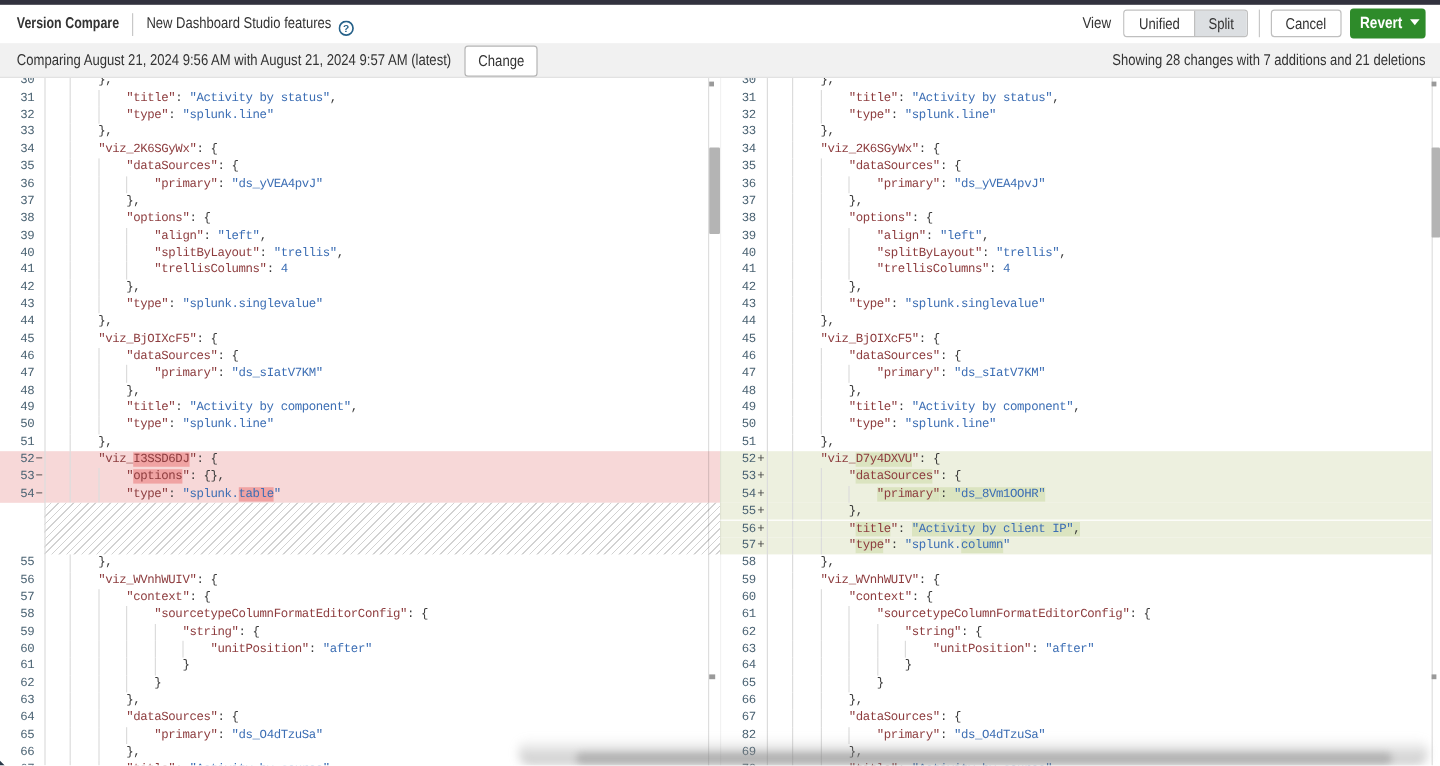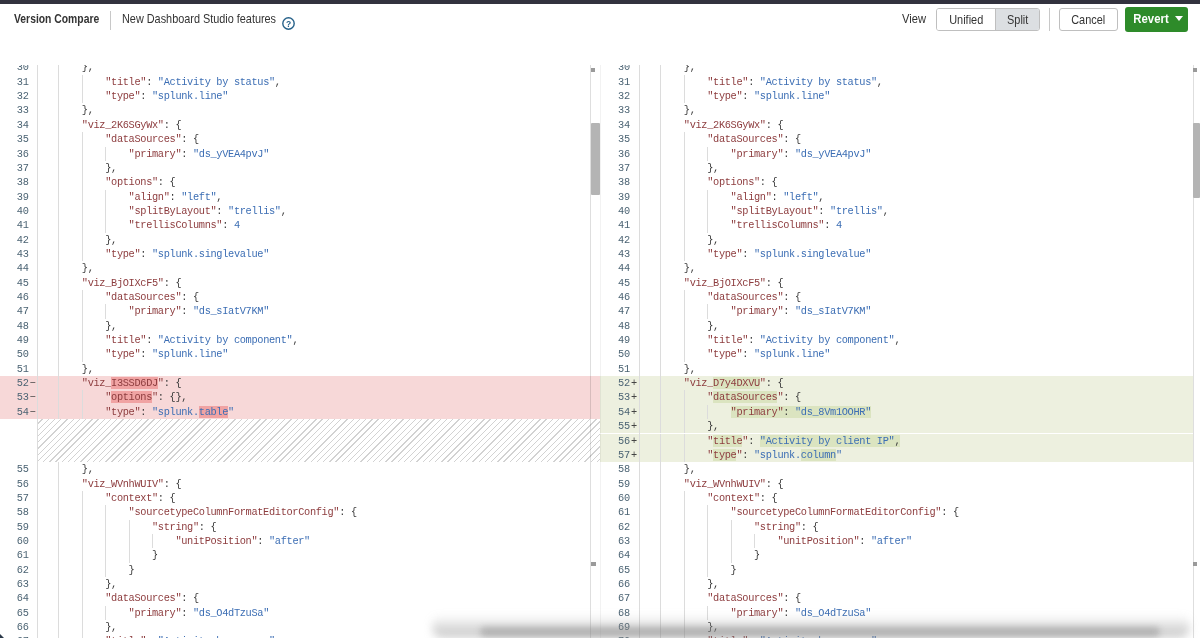--- a/index.html
+++ b/index.html
@@ -80,20 +80,25 @@
       <span class="viewlbl">View</span>
       <div class="seg">
         <div class="s1"><span class="cond">Unified</span></div>
         <div class="s2"><span class="cond">Split</span></div>
       </div>
       <i class="hdiv" style="left:1049px;top:4px;height:23px"></i>
       <div class="btn cancel"><span class="cond">Cancel</span></div>
       <div class="revert"><span class="cond">Revert</span><span class="car"></span></div>
     </div>
     <div class="topbar"></div>
+    <div class="grayband">
+      <span class="cmp">Comparing August 21, 2024 9:56 AM with August 21, 2024 9:57 AM (latest)</span>
+      <div class="chg"><span class="cond">Change</span></div>
+      <span class="showing">Showing 28 changes with 7 additions and 21 deletions</span>
+    </div>
     <div id="content">
       <div class="pane" style="left:0.0px;width:600.0px">
         <div class="row" style="top:-4.6px;"><i class="g" style="left:58.40px"></i><span class="ln" style="width:28.5px">30</span><span class="ct" style="left:81.80px"><span class="p">},</span></span></div>
         <div class="row" style="top:9.8px;"><i class="g" style="left:58.40px"></i><i class="g" style="left:81.80px"></i><span class="ln" style="width:28.5px">31</span><span class="ct" style="left:105.20px"><span class="k">"title"</span><span class="p">: </span><span class="s">"Activity by status"</span><span class="p">,</span></span></div>
         <div class="row" style="top:24.1px;"><i class="g" style="left:58.40px"></i><i class="g" style="left:81.80px"></i><span class="ln" style="width:28.5px">32</span><span class="ct" style="left:105.20px"><span class="k">"type"</span><span class="p">: </span><span class="s">"splunk.line"</span><span class="p"></span></span></div>
         <div class="row" style="top:38.4px;"><i class="g" style="left:58.40px"></i><span class="ln" style="width:28.5px">33</span><span class="ct" style="left:81.80px"><span class="p">},</span></span></div>
         <div class="row" style="top:52.8px;"><i class="g" style="left:58.40px"></i><span class="ln" style="width:28.5px">34</span><span class="ct" style="left:81.80px"><span class="k">"viz_2K6SGyWx"</span><span class="p">: </span><span class="p">{</span></span></div>
         <div class="row" style="top:67.2px;"><i class="g" style="left:58.40px"></i><i class="g" style="left:81.80px"></i><span class="ln" style="width:28.5px">35</span><span class="ct" style="left:105.20px"><span class="k">"dataSources"</span><span class="p">: </span><span class="p">{</span></span></div>
         <div class="row" style="top:81.5px;"><i class="g" style="left:58.40px"></i><i class="g" style="left:81.80px"></i><i class="g" style="left:105.20px"></i><span class="ln" style="width:28.5px">36</span><span class="ct" style="left:128.60px"><span class="k">"primary"</span><span class="p">: </span><span class="s">"ds_yVEA4pvJ"</span><span class="p"></span></span></div>
         <div class="row" style="top:95.9px;"><i class="g" style="left:58.40px"></i><i class="g" style="left:81.80px"></i><span class="ln" style="width:28.5px">37</span><span class="ct" style="left:105.20px"><span class="p">},</span></span></div>
@@ -162,21 +167,21 @@
         <div class="row" style="top:397.2px;"><i class="g" style="left:60.40px"></i><span class="ln" style="width:29.8px">58</span><span class="ct" style="left:83.80px"><span class="p">},</span></span></div>
         <div class="row" style="top:411.5px;"><i class="g" style="left:60.40px"></i><span class="ln" style="width:29.8px">59</span><span class="ct" style="left:83.80px"><span class="k">"viz_WVnhWUIV"</span><span class="p">: </span><span class="p">{</span></span></div>
         <div class="row" style="top:425.9px;"><i class="g" style="left:60.40px"></i><i class="g" style="left:83.80px"></i><span class="ln" style="width:29.8px">60</span><span class="ct" style="left:107.20px"><span class="k">"context"</span><span class="p">: </span><span class="p">{</span></span></div>
         <div class="row" style="top:440.2px;"><i class="g" style="left:60.40px"></i><i class="g" style="left:83.80px"></i><i class="g" style="left:107.20px"></i><span class="ln" style="width:29.8px">61</span><span class="ct" style="left:130.60px"><span class="k">"sourcetypeColumnFormatEditorConfig"</span><span class="p">: </span><span class="p">{</span></span></div>
         <div class="row" style="top:454.6px;"><i class="g" style="left:60.40px"></i><i class="g" style="left:83.80px"></i><i class="g" style="left:107.20px"></i><i class="g" style="left:130.60px"></i><span class="ln" style="width:29.8px">62</span><span class="ct" style="left:154.00px"><span class="k">"string"</span><span class="p">: </span><span class="p">{</span></span></div>
         <div class="row" style="top:468.9px;"><i class="g" style="left:60.40px"></i><i class="g" style="left:83.80px"></i><i class="g" style="left:107.20px"></i><i class="g" style="left:130.60px"></i><i class="g" style="left:154.00px"></i><span class="ln" style="width:29.8px">63</span><span class="ct" style="left:177.40px"><span class="k">"unitPosition"</span><span class="p">: </span><span class="s">"after"</span><span class="p"></span></span></div>
         <div class="row" style="top:483.3px;"><i class="g" style="left:60.40px"></i><i class="g" style="left:83.80px"></i><i class="g" style="left:107.20px"></i><i class="g" style="left:130.60px"></i><span class="ln" style="width:29.8px">64</span><span class="ct" style="left:154.00px"><span class="p">}</span></span></div>
         <div class="row" style="top:497.6px;"><i class="g" style="left:60.40px"></i><i class="g" style="left:83.80px"></i><i class="g" style="left:107.20px"></i><span class="ln" style="width:29.8px">65</span><span class="ct" style="left:130.60px"><span class="p">}</span></span></div>
         <div class="row" style="top:512.0px;"><i class="g" style="left:60.40px"></i><i class="g" style="left:83.80px"></i><span class="ln" style="width:29.8px">66</span><span class="ct" style="left:107.20px"><span class="p">},</span></span></div>
         <div class="row" style="top:526.3px;"><i class="g" style="left:60.40px"></i><i class="g" style="left:83.80px"></i><span class="ln" style="width:29.8px">67</span><span class="ct" style="left:107.20px"><span class="k">"dataSources"</span><span class="p">: </span><span class="p">{</span></span></div>
-        <div class="row" style="top:540.7px;"><i class="g" style="left:60.40px"></i><i class="g" style="left:83.80px"></i><i class="g" style="left:107.20px"></i><span class="ln" style="width:29.8px">68</span><span class="ct" style="left:130.60px"><span class="k">"primary"</span><span class="p">: </span><span class="s">"ds_O4dTzuSa"</span><span class="p"></span></span></div>
+        <div class="row" style="top:540.7px;"><i class="g" style="left:60.40px"></i><i class="g" style="left:83.80px"></i><i class="g" style="left:107.20px"></i><span class="ln" style="width:29.8px">82</span><span class="ct" style="left:130.60px"><span class="k">"primary"</span><span class="p">: </span><span class="s">"ds_O4dTzuSa"</span><span class="p"></span></span></div>
         <div class="row" style="top:555.0px;"><i class="g" style="left:60.40px"></i><i class="g" style="left:83.80px"></i><span class="ln" style="width:29.8px">69</span><span class="ct" style="left:107.20px"><span class="p">},</span></span></div>
         <div class="row" style="top:569.4px;"><i class="g" style="left:60.40px"></i><i class="g" style="left:83.80px"></i><span class="ln" style="width:29.8px">70</span><span class="ct" style="left:107.20px"><span class="k">"title"</span><span class="p">: </span><span class="s">"Activity by source"</span><span class="p">,</span></span></div>
         <i class="gb" style="left:38.5px"></i>
       </div>
     </div>
     <i class="pborder" style="left:590px;top:65px;height:573px"></i>
     <i class="pborder" style="left:599.5px;top:65px;height:573px;background:rgba(0,0,0,0.05)"></i>
     <div class="sbthumb" style="left:591px;top:123px;width:8.5px;height:72px"></div>
     <div class="sq" style="left:590.5px;top:68px;width:4px;height:3.5px"></div>
     <div class="sq" style="left:591px;top:561.5px;width:4.5px;height:4.5px"></div>

